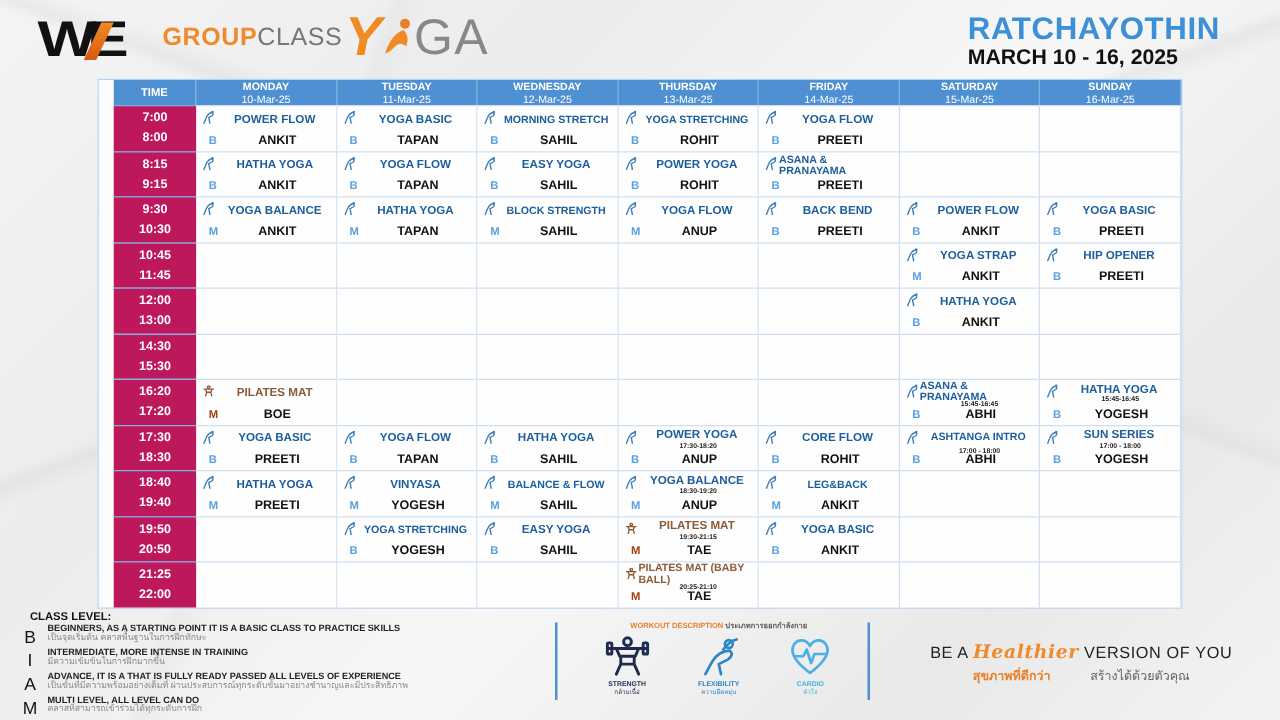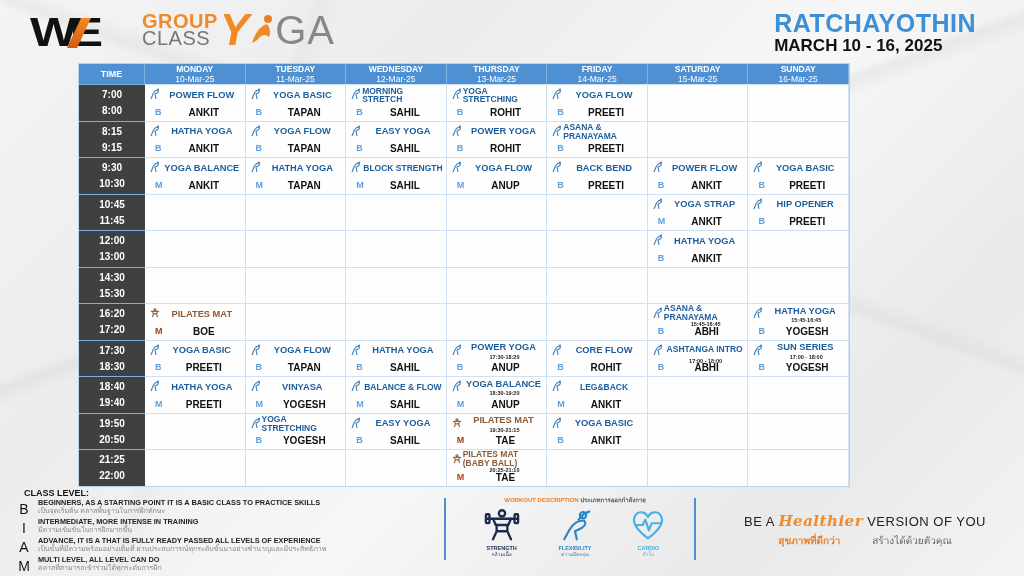--- a/index.html
+++ b/index.html
@@ -16,45 +16,46 @@
       linear-gradient(160deg, transparent 40%, rgba(200,200,200,0.25) 41%, transparent 43%),
       linear-gradient(20deg, transparent 60%, rgba(210,210,210,0.3) 61%, transparent 63%),
       linear-gradient(110deg, transparent 25%, rgba(220,220,220,0.3) 26%, transparent 28%);
   }
 
   
   .logo { position:absolute; left:30px; top:8px; height:44px; display:flex; align-items:center; }
   .logo-we { position:relative; width:100px; height:40px; }
   .logo-we .w { position:absolute; left:0; top:4px; font-weight:900; font-size:40px; letter-spacing:-6px; color:#111; font-family:"Liberation Sans", sans-serif; line-height:36px; transform:scaleX(1.25); transform-origin:left; }
   .logo-we .stripe { position:absolute; left:44px; top:8px; width:10px; height:30px; background:linear-gradient(180deg,#f08a24,#d55a10); transform:skewX(-25deg); }
-  .logo-group { margin-left:12px; display:flex; flex-direction:column; line-height:17px; }
+  .logo-group { display:flex; flex-direction:row; line-height:17px;align-items:center; }
   .logo-group .g1 { font-weight:900; font-size:20px; color:#ef8b2c; letter-spacing:0.5px; }
   .logo-group .g2 { font-weight:400; font-size:20px; color:#777; letter-spacing:0.5px; }
   .logo-yoga { display:flex; align-items:center; margin-left:2px; }
   .logo-yoga .y { font-size:44px; font-weight:900; color:#f08a24; font-style:italic; line-height:40px; }
   .logo-yoga .ga { font-size:40px; font-weight:400; color:#888; line-height:40px; letter-spacing:1px; }
 
   .branch { position:absolute; right:48px; top:10px; }
   .branch .name { font-size:25px; font-weight:900; color:#3d8fd6; letter-spacing:0.5px; line-height:26px; }
   .branch .dates { font-size:17px; font-weight:700; color:#111; line-height:20px; margin-right:-4px; }
 
   
   .grid {
-    position:absolute; left:78px; top:63px; width:772px;
+    position:absolute; left:78px; top:63px; width:868px;
     display:grid;
     grid-template-columns: 66px repeat(7, 1fr);
     grid-template-rows: 20px repeat(11, 36.5px);
     background:#fafcfe;
     border:1px solid #b9d3ee;
+    padding-left:12px;
   }
   .hcell { background:#4e90d2; color:#fff; text-align:center; display:flex; flex-direction:column; justify-content:center; border-right:1px solid #80b3e4; }
   .hcell .day { font-size:8.5px; font-weight:900; line-height:9px; }
   .hcell .date { font-size:8.5px; font-weight:400; line-height:10px; }
   .hcell.time-h { font-size:9px; font-weight:900; }
-  .tcell { background:#404040; color:#fff; font-weight:900; font-size:10px; display:flex; flex-direction:column; justify-content:space-around; align-items:center; border-top:1px solid #7fb0e2; padding:2px 0; }
+  .tcell { background:#be185d; color:#fff; font-weight:900; font-size:10px; display:flex; flex-direction:column; justify-content:space-around; align-items:center; border-top:1px solid #7fb0e2; padding:2px 0; }
   .cell { border-right:1px solid #cfe0f2; border-top:1px solid #cfe0f2; position:relative; background:rgba(255,255,255,0.7); }
   .cls { position:absolute; inset:0; }
   .cls .icon { position:absolute; left:5px; top:3px; width:10px; height:12px; }
   .cls .title { position:absolute; left:16px; right:2px; top:2px; height:16px; display:flex; align-items:center; justify-content:center; color:#1c5e9c; font-weight:900; font-size:9.3px; line-height:8.5px; }
   .cls .title.two { font-size:8.5px; }
   .cls .sub { position:absolute; left:18px; right:2px; top:17px; text-align:center; font-size:5.5px; font-weight:700; color:#222; line-height:6px; }
   .cls .lvl { position:absolute; left:10px; bottom:4px; font-size:9px; font-weight:900; color:#5ba1e0; }
   .cls .ins { position:absolute; left:22px; right:4px; bottom:3px; text-align:center; font-size:10px; font-weight:900; color:#111; }
   .cls.pil .title { color:#8d5a36; }
   .cls.pil .lvl { color:#a4420f; }

